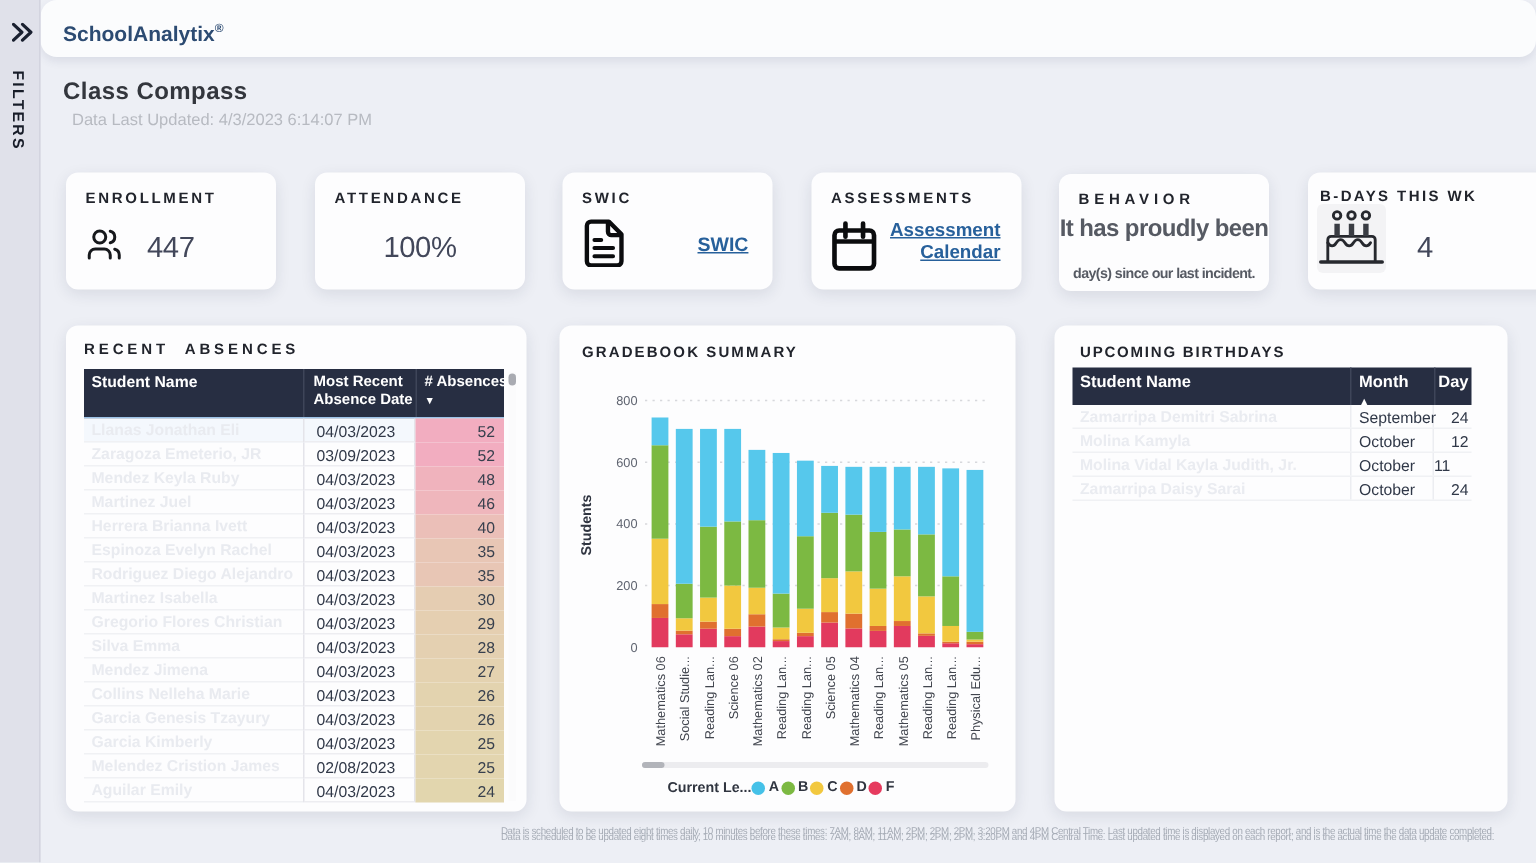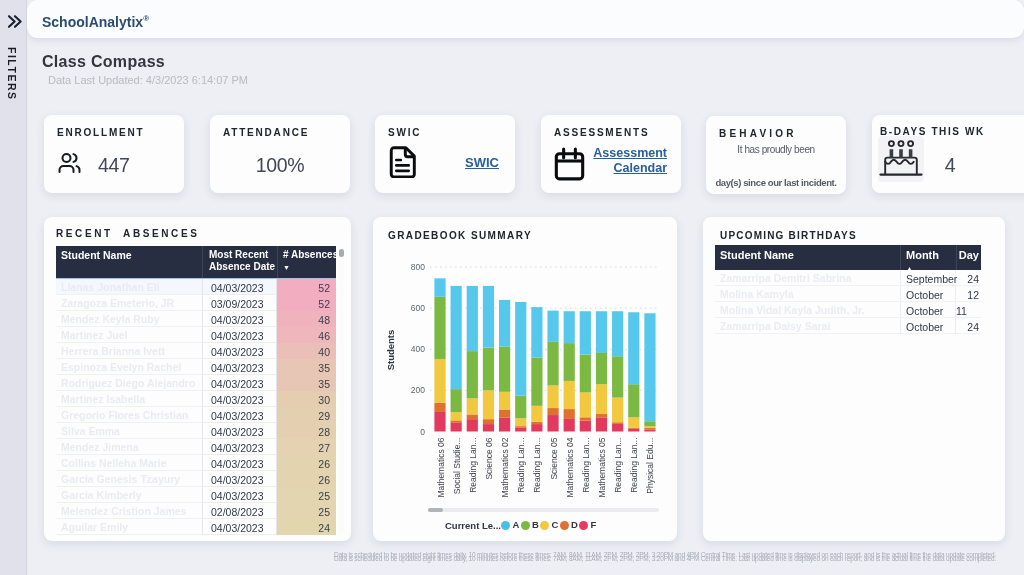--- a/index.html
+++ b/index.html
@@ -67,21 +67,21 @@
     <svg style="position:absolute;left:13px;top:32px;" width="31" height="35" viewBox="0 0 30 34" fill="none" stroke="#0b0c0e" stroke-linejoin="round">
       <rect x="2.2" y="6.5" width="25.6" height="24.5" rx="3" stroke-width="3"></rect>
       <path d="M2.5 13.6 h25" stroke-width="3"></path>
       <path d="M9.3 2 v8.5 M20.7 2 v8.5" stroke-width="3" stroke-linecap="round"></path>
     </svg>
     <div class="link" style="position:absolute;right:14px;top:31px;font-size:12.5px;text-align:right;line-height:15px;">Assessment<br>Calendar</div>
   </div>
 
   <div class="card" style="left:706px;top:116px;width:140px;height:78px;">
     <div class="ctitle" style="position:absolute;left:13px;top:12px;letter-spacing:3.2px;">BEHAVIOR</div>
-    <div style="position:absolute;left:0;top:28px;width:140px;text-align:center;font-size:10px;letter-spacing:-0.4px;font-weight:normal;color:#565a63;">It has proudly been</div>
+    <div style="position:absolute;left:0;top:28px;width:140px;text-align:center;font-size:16px;letter-spacing:-0.4px;font-weight:bold;color:#565a63;">It has proudly been</div>
     <div style="position:absolute;left:-4px;top:61px;width:148px;text-align:center;font-size:9.5px;letter-spacing:-0.4px;font-weight:bold;color:#565a63;white-space:nowrap;">day(s) since our last incident.</div>
   </div>
 
   <div class="card" style="left:872px;top:115px;width:168px;height:78px;">
     <div class="ctitle" style="position:absolute;left:8px;top:11px;letter-spacing:1.6px;white-space:nowrap;">B-DAYS THIS WK</div>
     <div style="position:absolute;left:6px;top:21px;width:46px;height:46px;background:#f3f3f5;border-radius:4px;"></div>
     <svg style="position:absolute;left:6px;top:21px;" width="46" height="42" viewBox="0 0 46 42" fill="none" stroke="#26282e" stroke-width="1.9">
       <path d="M2.5 38.6 h41" stroke-linecap="round" stroke-width="2.3"></path>
       <path d="M7.2 38 v-14.2 a2.2 2.2 0 0 1 2.2-2.2 h27.2 a2.2 2.2 0 0 1 2.2 2.2 v14.2"></path>
       <path d="M7.2 25.8 c1.7 2.8 4 2.8 5.7 0 c1.7 -2.8 4 -2.8 5.7 0 c1.7 2.8 4 2.8 5.7 0 c1.7 -2.8 4 -2.8 5.7 0 c1.7 2.8 4 2.8 5.7 0" stroke-linecap="round"></path>

